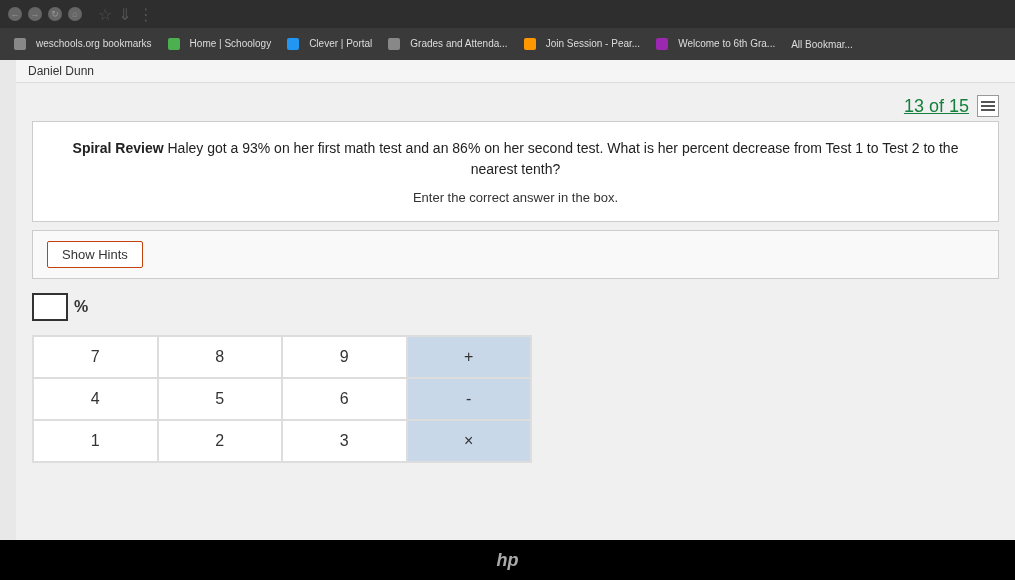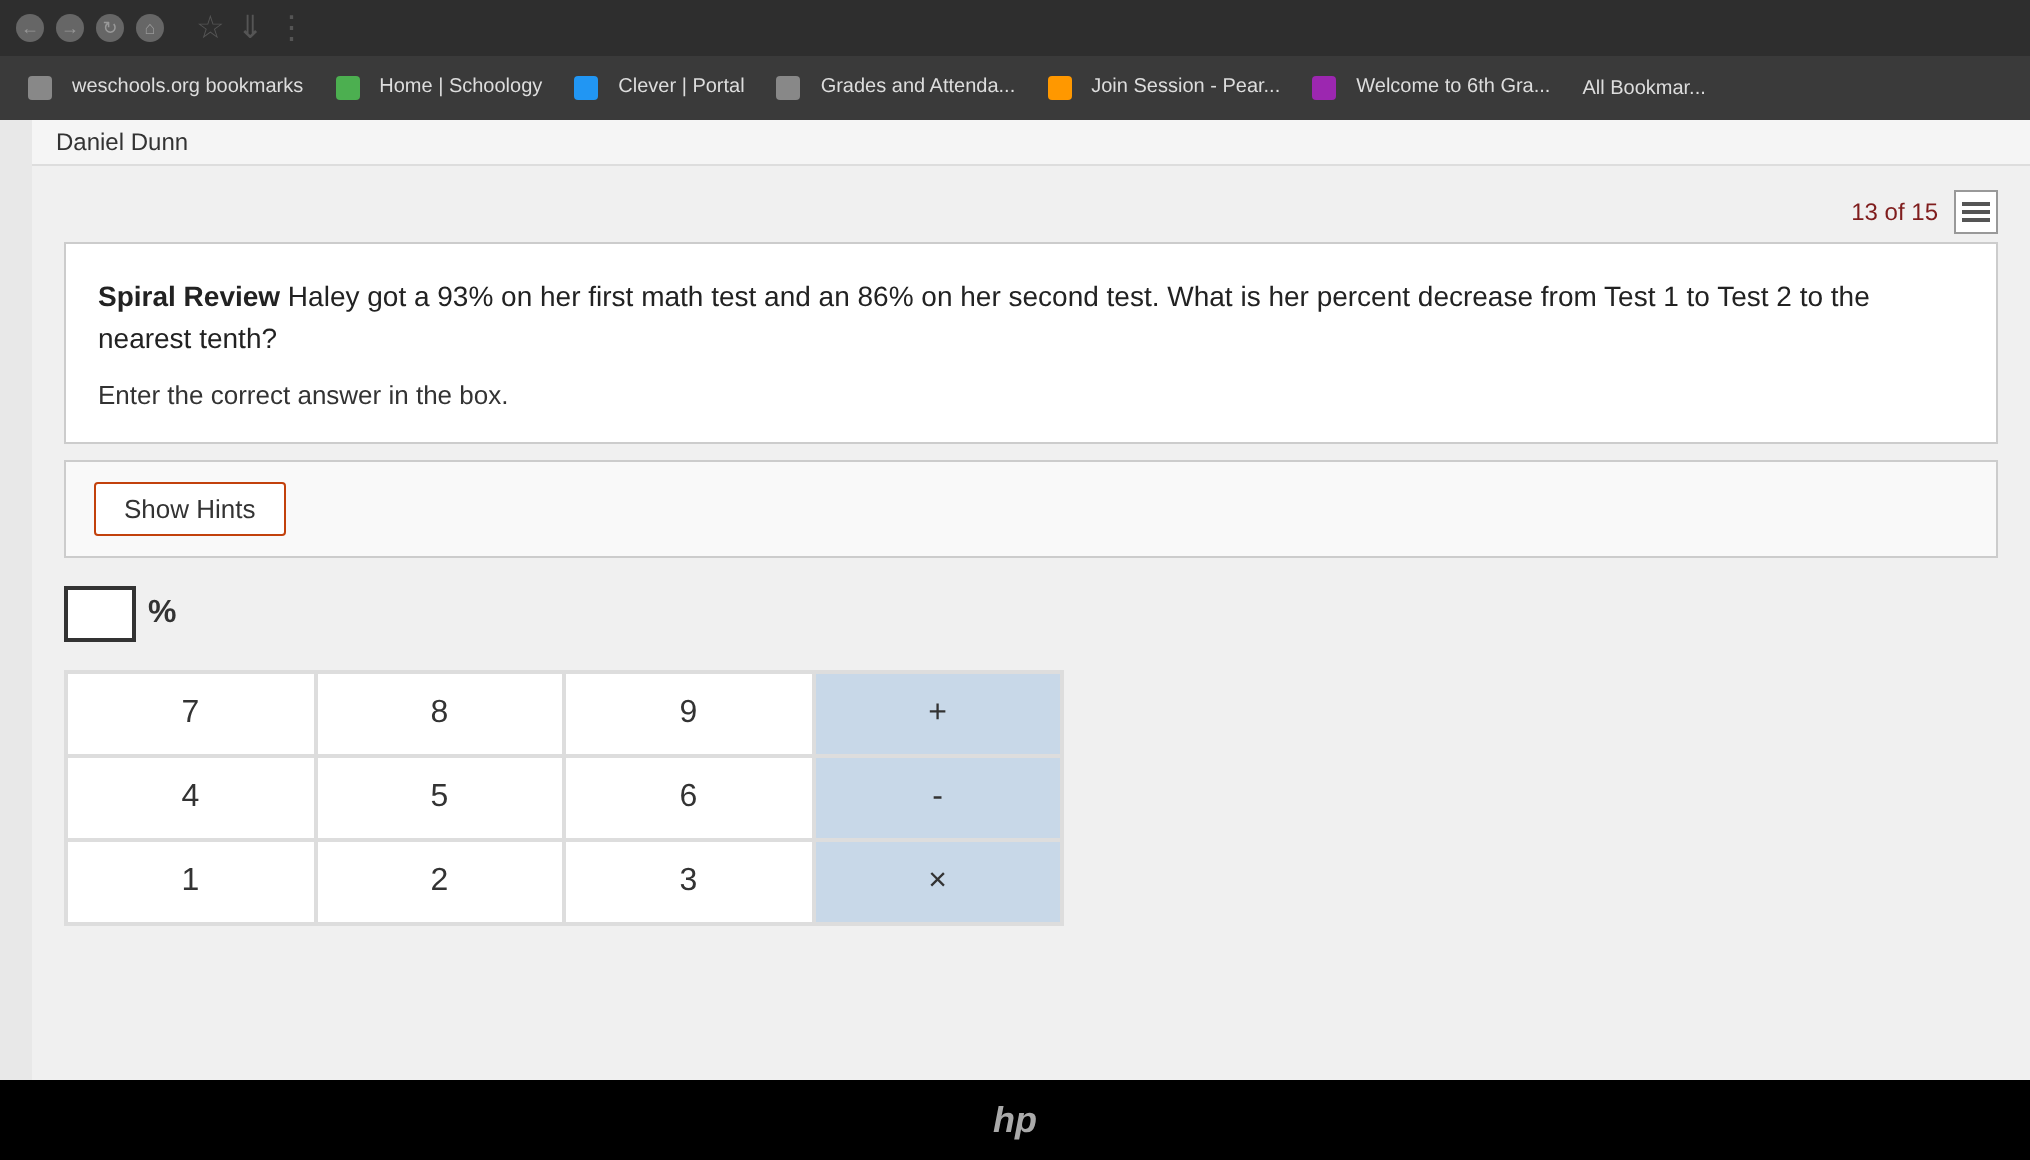--- a/index.html
+++ b/index.html
@@ -121,22 +121,23 @@
 
     .question-header {
       display: flex;
       justify-content: flex-end;
       align-items: center;
       padding: 4px 0;
       gap: 8px;
     }
 
     .page-indicator {
-      font-size: 12px;
-      color: #7f1d1d;
+      font-size: 18px;
+      color: #15803d;
+      text-decoration: underline;
     }
 
     .list-icon {
       width: 22px;
       height: 22px;
       border: 1px solid #999;
       display: flex;
       flex-direction: column;
       justify-content: center;
       align-items: center;
@@ -150,20 +151,21 @@
       width: 100%;
       height: 2px;
       background: #555;
     }
 
     .question-box {
       background: #fff;
       border: 1px solid #ccc;
       padding: 16px;
       margin-bottom: 8px;
+      text-align: center;
     }
 
     .question-text {
       font-size: 14px;
       color: #222;
       line-height: 1.5;
     }
 
     .question-text strong {
       font-weight: bold;

